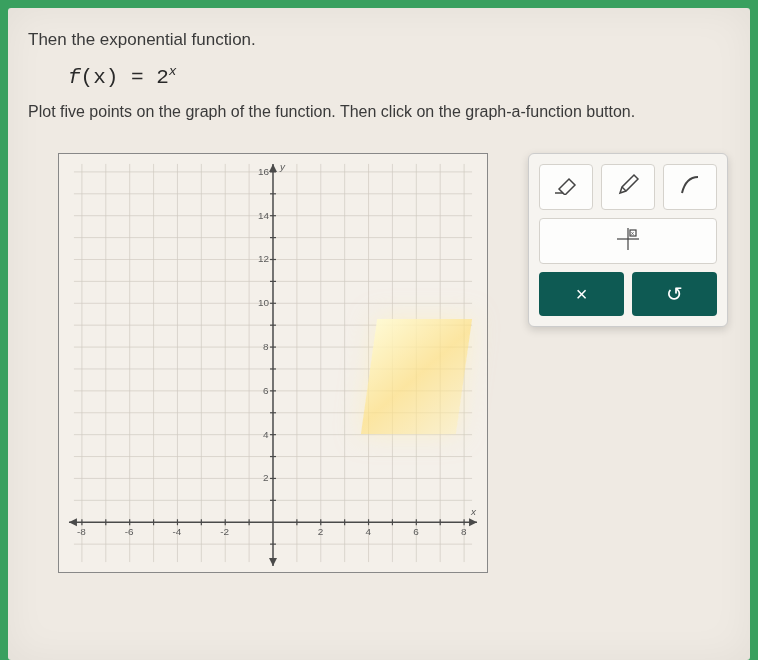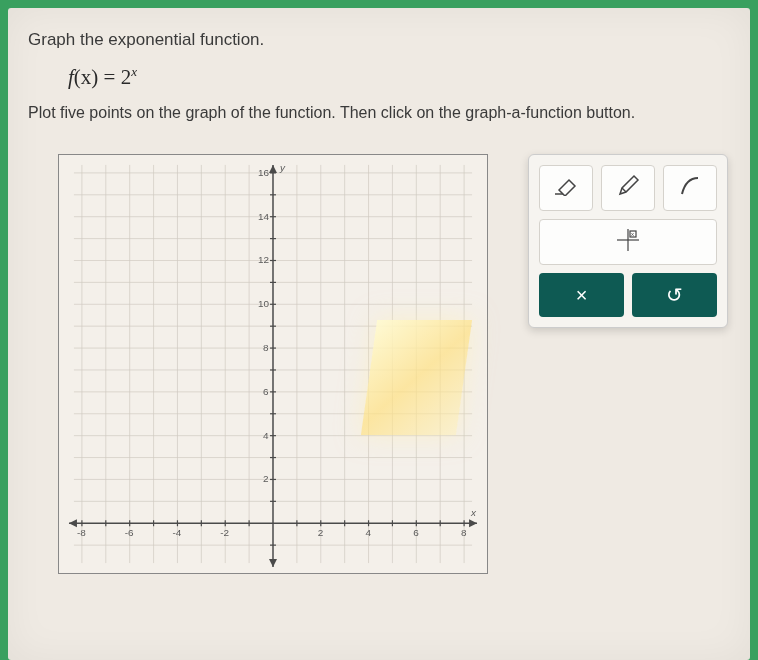--- a/index.html
+++ b/index.html
@@ -17,21 +17,21 @@
     border-radius: 3px;
     padding: 22px 20px 20px 20px;
     box-shadow: inset 0 0 40px rgba(0,0,0,0.05);
   }
   .instruction {
     font-size: 17px;
     color: #3a3a3a;
     margin-bottom: 14px;
   }
   .formula {
-    font-family: Liberation Serif, serif;
+    font-family: Liberation Mono, monospace;
     font-size: 21px;
     color: #2a2a2a;
     margin-left: 40px;
     margin-bottom: 14px;
     font-style: italic;
   }
   .formula sup { font-size: 13px; }
   .sub-instruction {
     font-size: 16px;
     color: #3a3a3a;
@@ -113,21 +113,21 @@
     fill: #5a5a5a;
   }
   .grid-line { stroke: #cfcac1; stroke-width: 0.7; }
   .axis-line { stroke: #4a4a4a; stroke-width: 1.5; }
 </style>
 </head>
 <body>
 
 <div class="page">
 
-  <div class="instruction">Graph the exponential function.</div>
+  <div class="instruction">Then the exponential function.</div>
 
   <div class="formula">
     <span>f</span><span style="font-style:normal">(x)</span><span style="font-style:normal"> = 2</span><sup>x</sup>
   </div>
 
   <div class="sub-instruction">Plot five points on the graph of the function. Then click on the graph-a-function button.</div>
 
   <div class="workspace">
 
     <div class="graph-box">

